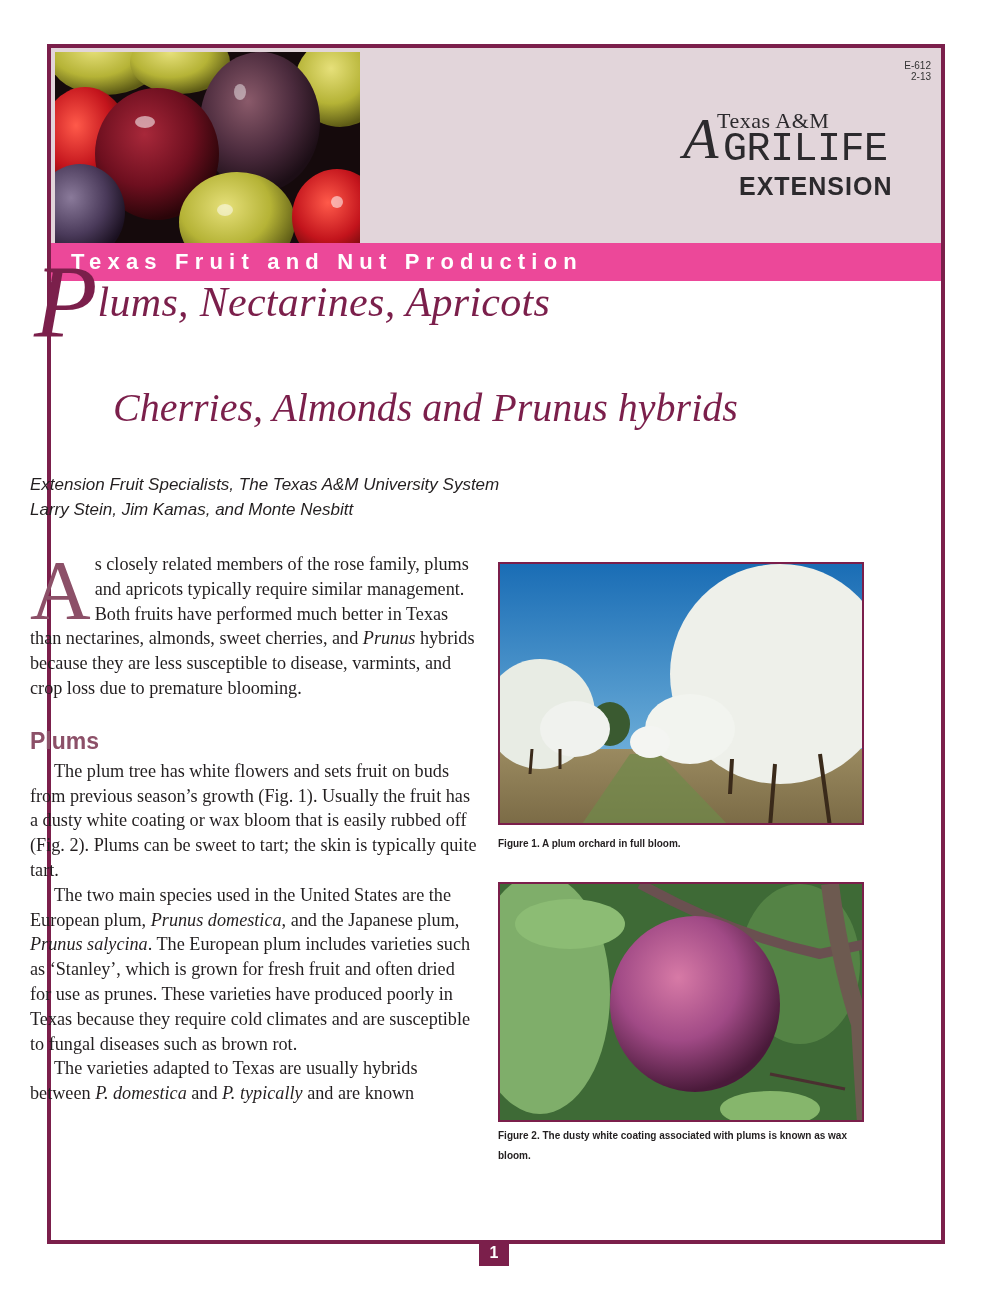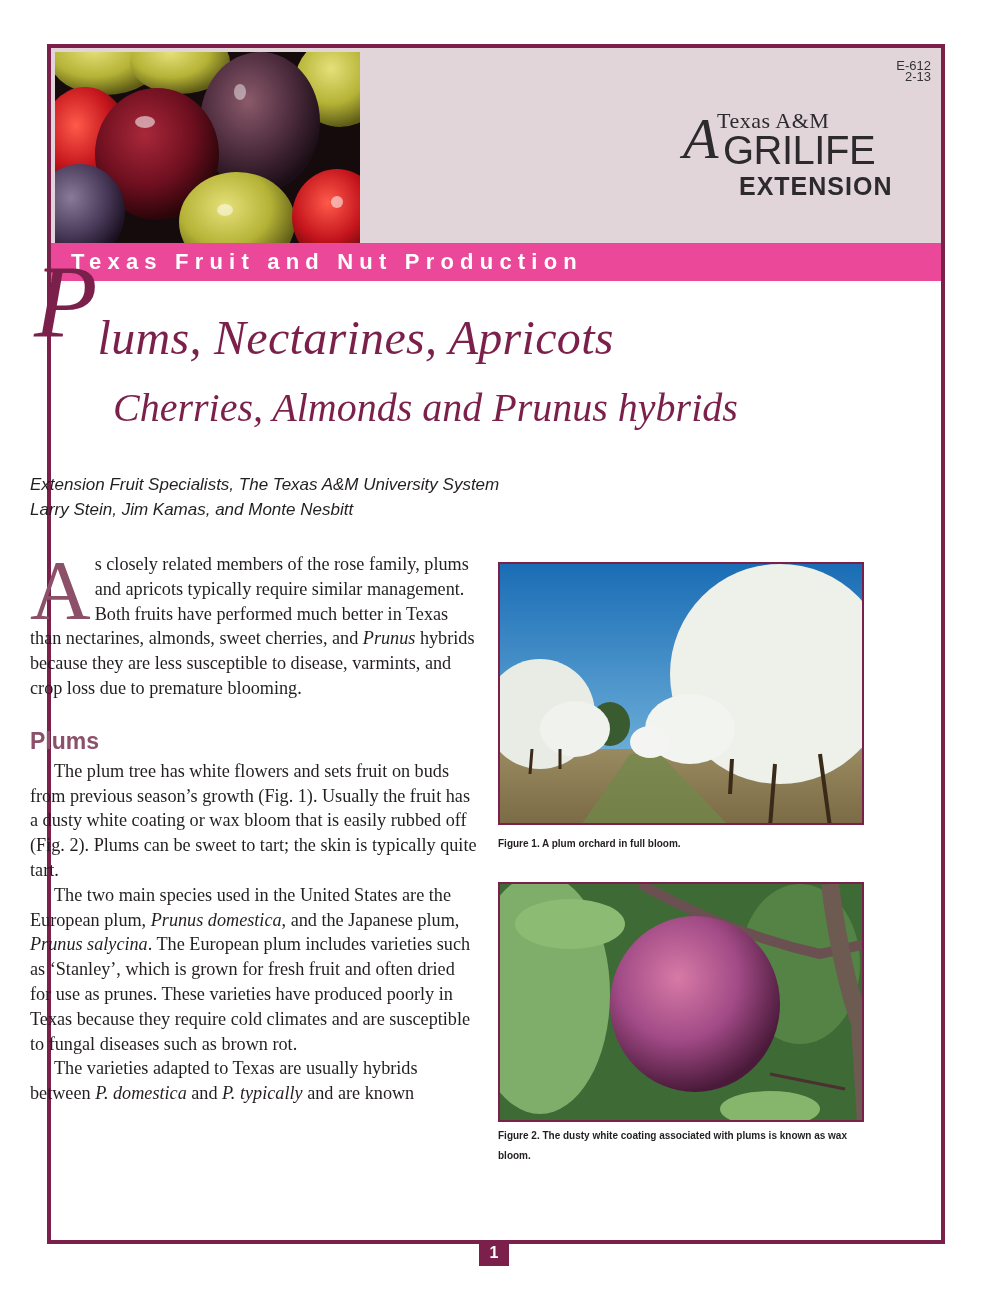--- a/index.html
+++ b/index.html
@@ -1,31 +1,31 @@
 <!DOCTYPE html>
 <html><head>
 <meta charset="utf-8">
 <style>
   html, body { margin:0; padding:0; background:#ffffff; }
   body { width:988px; height:1289px; position:relative; overflow:hidden; font-family:"Liberation Serif", serif; color:#231f20; }
   .frame { position:absolute; left:47px; top:44px; width:890px; height:1192px; border:4px solid #7b1f4b; box-sizing:content-box; }
   .header { position:absolute; left:0; top:0; width:890px; height:195px; background:#e2d5da; }
   .fruit-photo { position:absolute; left:4px; top:4px; width:305px; height:191px; overflow:hidden; background:#1a0d10; }
   .fruit-photo svg { display:block; }
-  .code { position:absolute; right:10px; top:12px; font-family:"Liberation Sans", sans-serif; font-size:13px; line-height:11px; text-align:right; color:#333; }
+  .code { position:absolute; right:10px; top:12px; font-family:"Liberation Sans", sans-serif; font-size:10px; line-height:11px; text-align:right; color:#333; }
   .logo { position:absolute; left:628px; top:58px; width:240px; height:100px; color:#2c2a2d; }
   .logo .line1 { position:absolute; left:38px; top:2px; font-family:"Liberation Serif", serif; font-size:22px; letter-spacing:0.5px; }
   .logo .bigA { position:absolute; left:4px; top:4px; font-family:"Liberation Serif", serif; font-size:58px; font-style:italic; line-height:58px; }
-  .logo .line2 { position:absolute; left:44px; top:22px; font-family:Liberation Sans, sans-serif; font-size:40px; letter-spacing:-0.5px; line-height:44px; }
+  .logo .line2 { position:absolute; left:44px; top:22px; font-family:Liberation Mono, monospace; font-size:40px; letter-spacing:-0.5px; line-height:44px; }
   .logo .line3 { position:absolute; left:60px; top:66px; font-family:"Liberation Sans", sans-serif; font-size:25px; font-weight:bold; letter-spacing:1px; line-height:28px; }
   .band { position:absolute; left:0; top:195px; width:890px; height:38px; background:#ec4899; }
   .band span { position:absolute; left:20px; top:6px; color:#ffffff; font-family:"Liberation Sans", sans-serif; font-weight:bold; font-size:22px; letter-spacing:6.2px; }
   .title { position:absolute; left:34px; top:250px; color:#7b1f4b; font-family:"Liberation Serif", serif; font-style:italic; white-space:nowrap; }
   .title .capP { font-size:104px; line-height:104px; vertical-align:top; }
-  .title .rest { font-size:48px; position:relative; top:60px; letter-spacing:0.3px; }
+  .title .rest { font-size:42px; position:relative; top:28px; letter-spacing:0.3px; }
   .subtitle { position:absolute; left:113px; top:384px; color:#7b1f4b; font-family:"Liberation Serif", serif; font-style:italic; font-size:40px; white-space:nowrap; }
   .authors { position:absolute; left:30px; top:472px; font-family:"Liberation Sans", sans-serif; font-style:italic; font-size:17px; line-height:25px; color:#231f20; white-space:nowrap; }
   .col-left { position:absolute; left:30px; top:552px; width:450px; font-size:18.2px; line-height:24.8px; color:#231f20; }
   .col-left p { margin:0; }
   .dropcap { float:left; font-size:84px; line-height:66px; color:#8c5068; margin:6px 4px 0 0; font-family:"Liberation Serif", serif; }
   .indent { text-indent:24px; }
   .section-head { font-family:"Liberation Sans", sans-serif; font-weight:bold; font-size:23px; color:#8c5068; margin:26px 0 4px 0 !important; line-height:28px; }
   .fig { position:absolute; left:498px; width:366px; border:2px solid #7b1f4b; overflow:hidden; box-sizing:border-box; }
   .fig1 { top:562px; height:263px; }
   .fig2 { top:882px; height:240px; }

